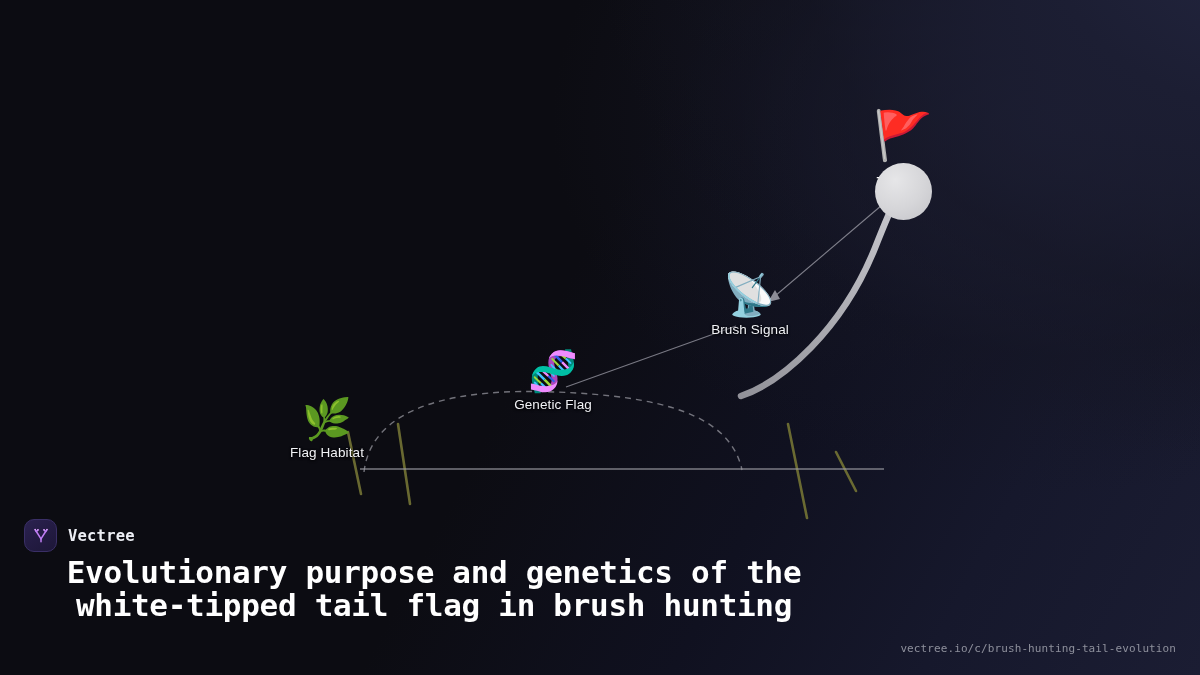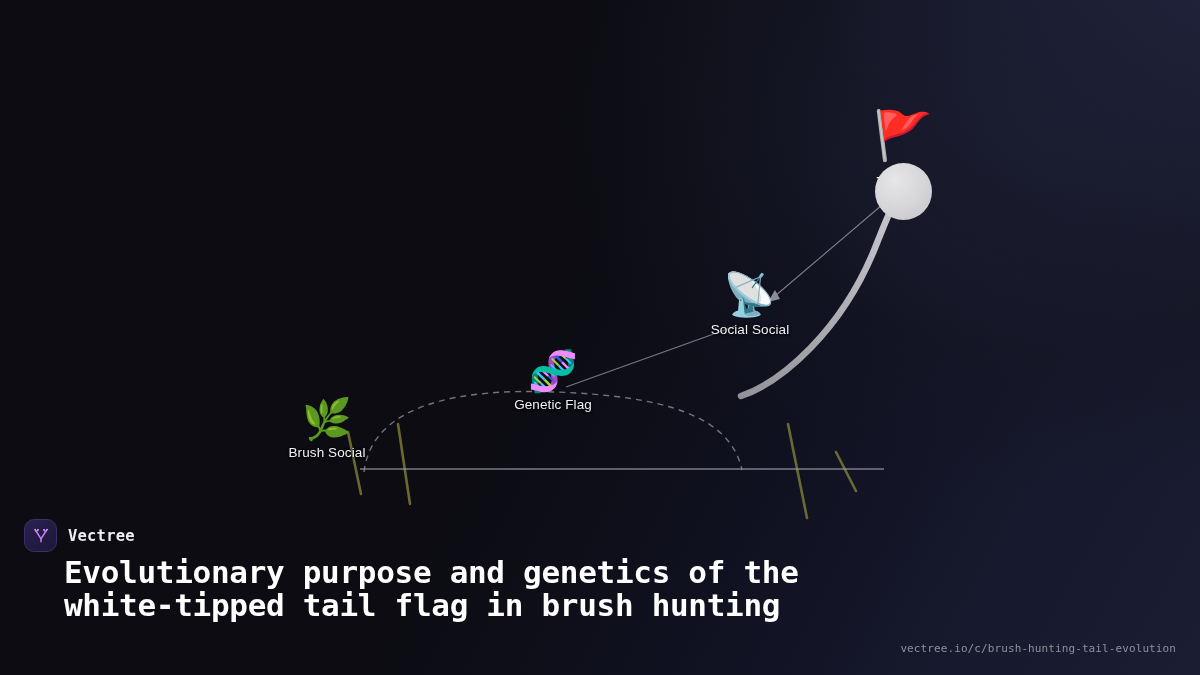--- a/index.html
+++ b/index.html
@@ -74,20 +74,21 @@
     background:radial-gradient(circle at 36% 30%, #e6e6e8 0%, #d6d6d9 52%, #c3c3c8 100%);
     z-index:1;
   }
 
   
   #footer {
     position:absolute;
     left:0; right:0; bottom:0;
     height:165px;
     padding:0 40px;
+    text-align:center;
   }
   #brand {
     position:absolute;
     left:24px; top:9px;
     display:flex; align-items:center; gap:11px;
   }
   #brand-mark {
     width:33px; height:33px;
     border-radius:10px;
     background:linear-gradient(145deg, #2b2250 0%, #241c44 45%, #1d1738 100%);
@@ -105,21 +106,20 @@
   #headline {
     position:absolute;
     left:24px; top:46px;
     width:820px;
     color:#ffffff;
     font-family:"DejaVu Sans Mono", monospace;
     font-weight:700;
     font-size:31px;
     line-height:1.08;
     letter-spacing:-0.3px;
-    margin-left:40px;
   }
   #page-url {
     position:absolute;
     right:24px; bottom:20px;
     color:#8e909c;
     font-family:"DejaVu Sans Mono", monospace;
     font-size:11px;
     letter-spacing:.1px;
   }
 </style>
@@ -163,31 +163,31 @@
 
   <div class="flag-disc"></div>
 
   <div class="node" id="node-tail-flag">
     <span class="glyph">🚩</span>
     <span class="label">Tail Flag</span>
   </div>
 
   <div class="node" id="node-social-signal">
     <span class="glyph">📡</span>
-    <span class="label">Social Social</span>
+    <span class="label">Brush Signal</span>
   </div>
 
   <div class="node" id="node-genetic-locus">
     <span class="glyph">🧬</span>
     <span class="label">Genetic Flag</span>
   </div>
 
   <div class="node" id="node-brush-habitat">
     <span class="glyph">🌿</span>
-    <span class="label">Brush Social</span>
+    <span class="label">Flag Habitat</span>
   </div>
 
   <div id="footer">
 
     <div id="brand">
       <div id="brand-mark">
         <svg width="20" height="20" viewBox="0 0 24 24" aria-hidden="true">
           <g stroke="#c07ef5" stroke-width="1.8" stroke-linecap="round" fill="none">
             <path d="M6.4 6.6 L12 15.4 L17.6 6.6"></path>
             <path d="M12 15.4 L12 19"></path>

